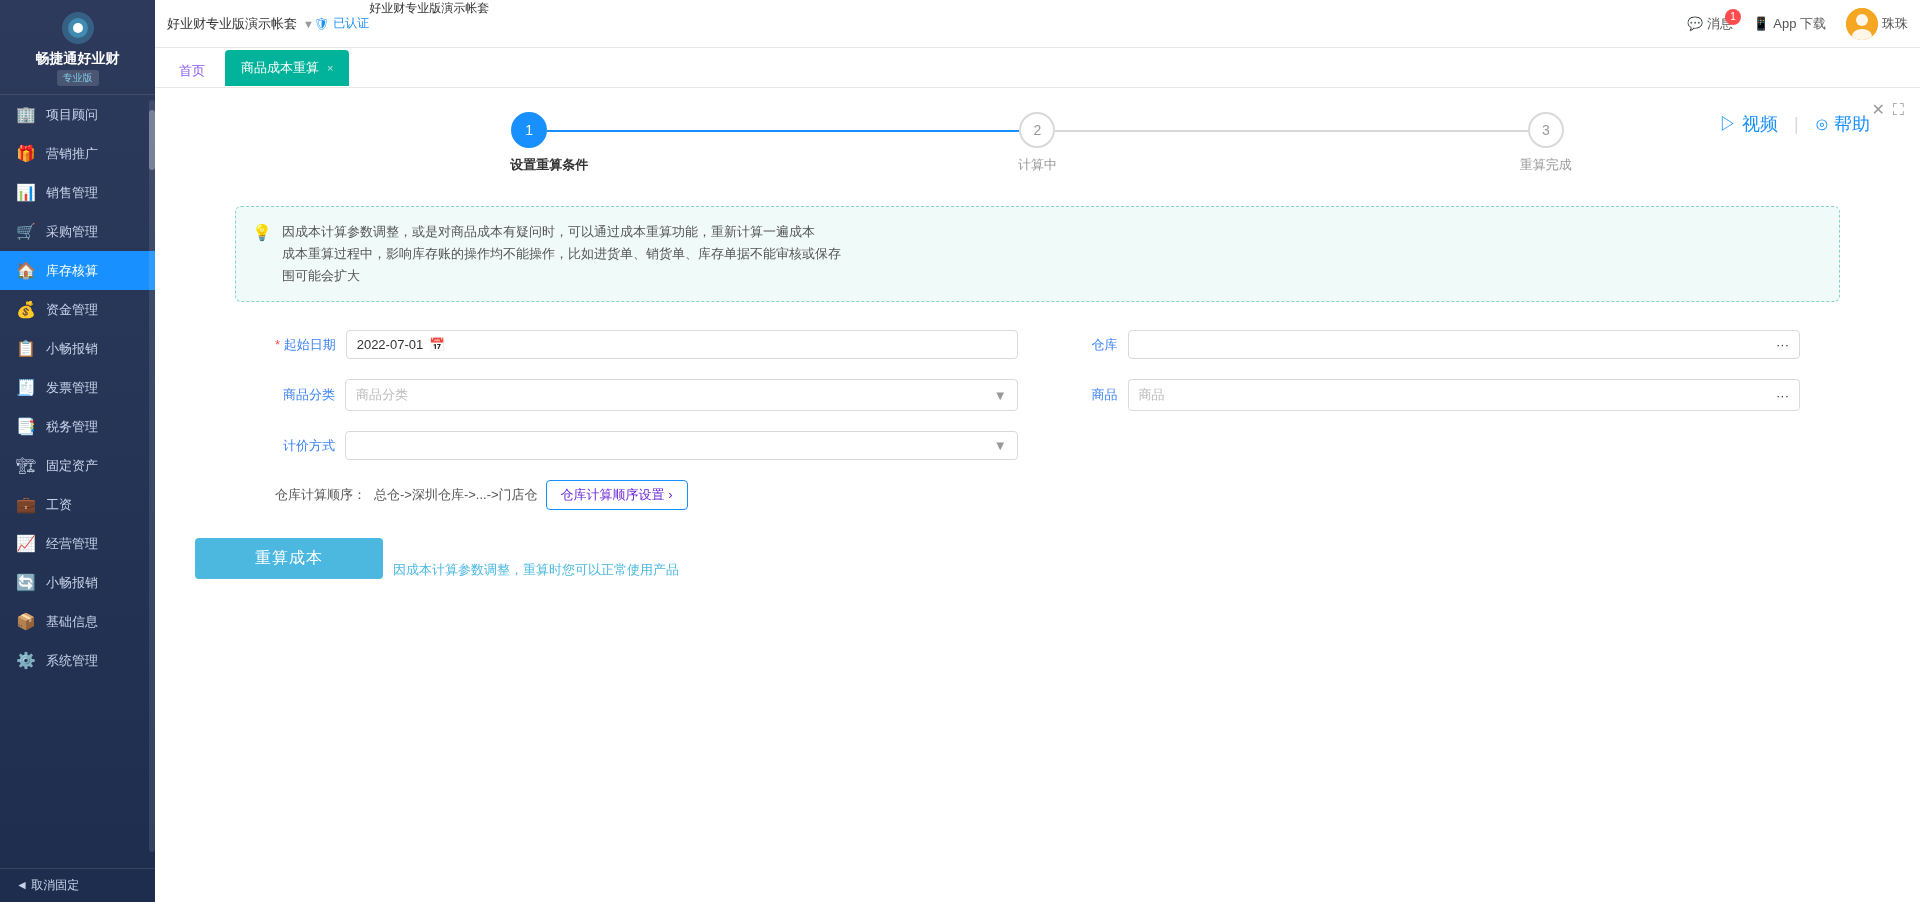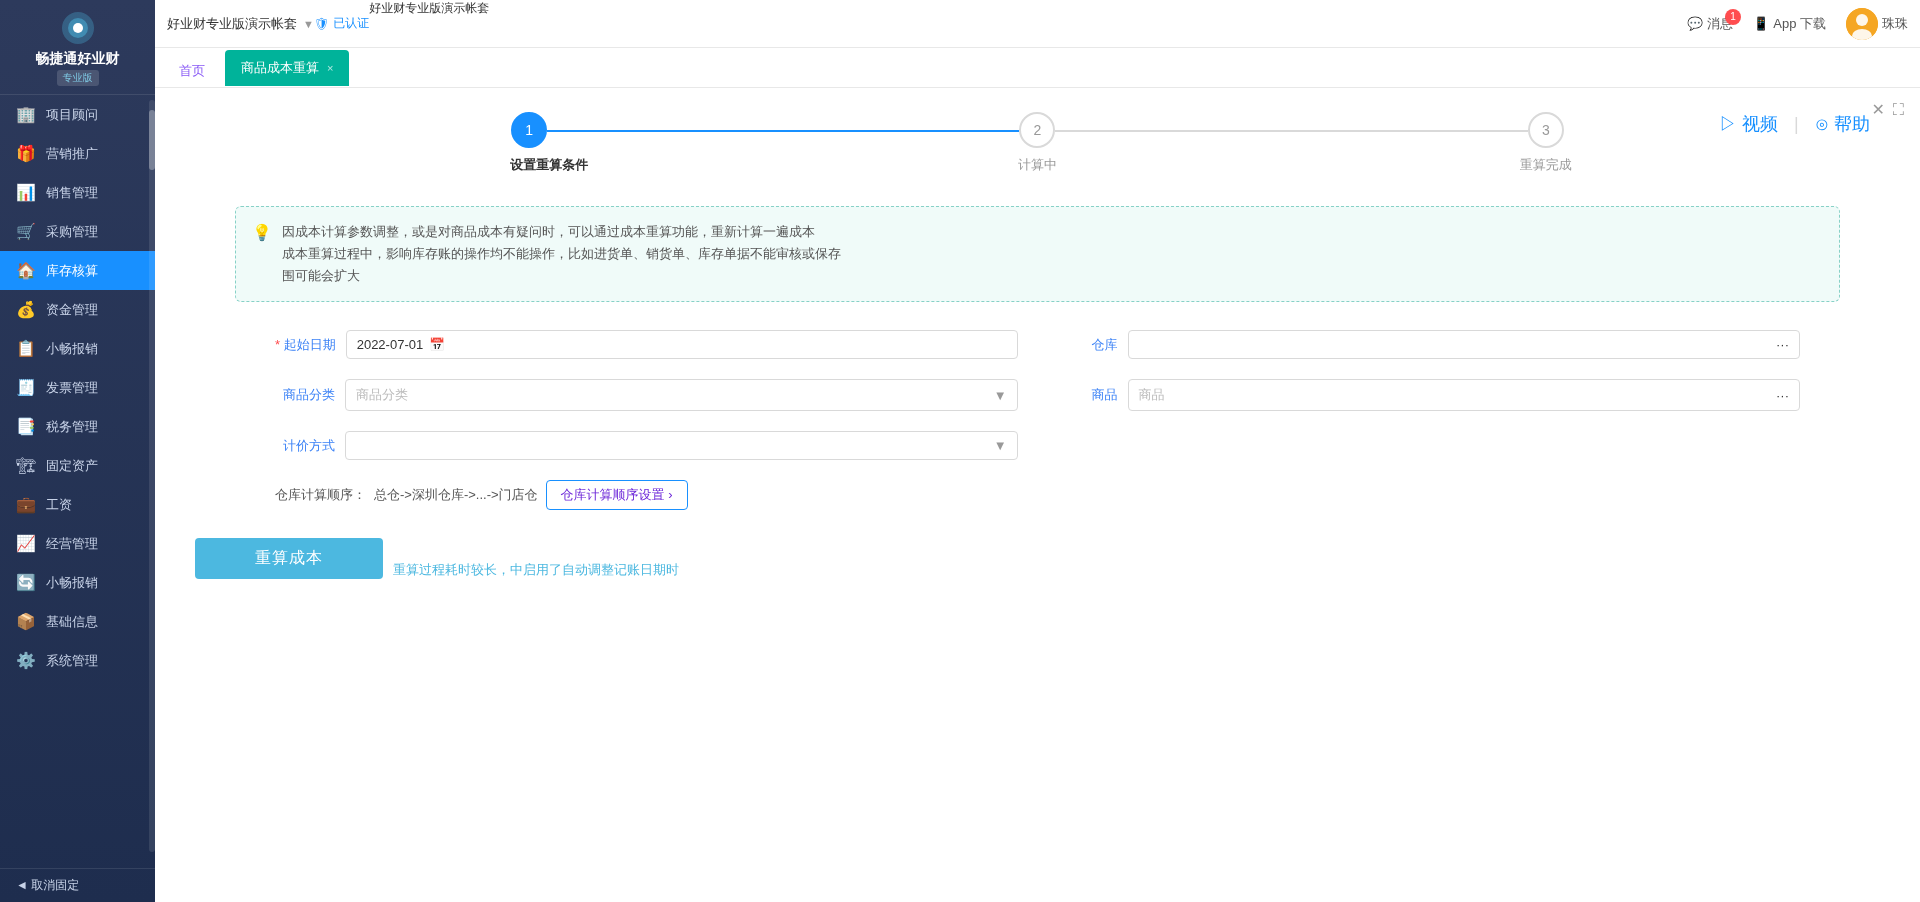--- a/index.html
+++ b/index.html
@@ -636,16 +636,16 @@
     </div>
 
     <div class="warehouse-row">
       <span class="warehouse-label">仓库计算顺序：</span>
       <span class="warehouse-value">总仓-&gt;深圳仓库-&gt;...-&gt;门店仓</span>
       <button class="warehouse-btn">仓库计算顺序设置 ›</button>
     </div>
 
     <div class="recalc-section">
       <button class="recalc-btn">重算成本</button>
-      <span class="recalc-hint">重算过程耗时较长，中启用了自动调整记账日期时</span>
+      <span class="recalc-hint">因成本计算参数调整，重算时您可以正常使用产品</span>
     </div>
   </div>
 </div>
 
 </body></html>

